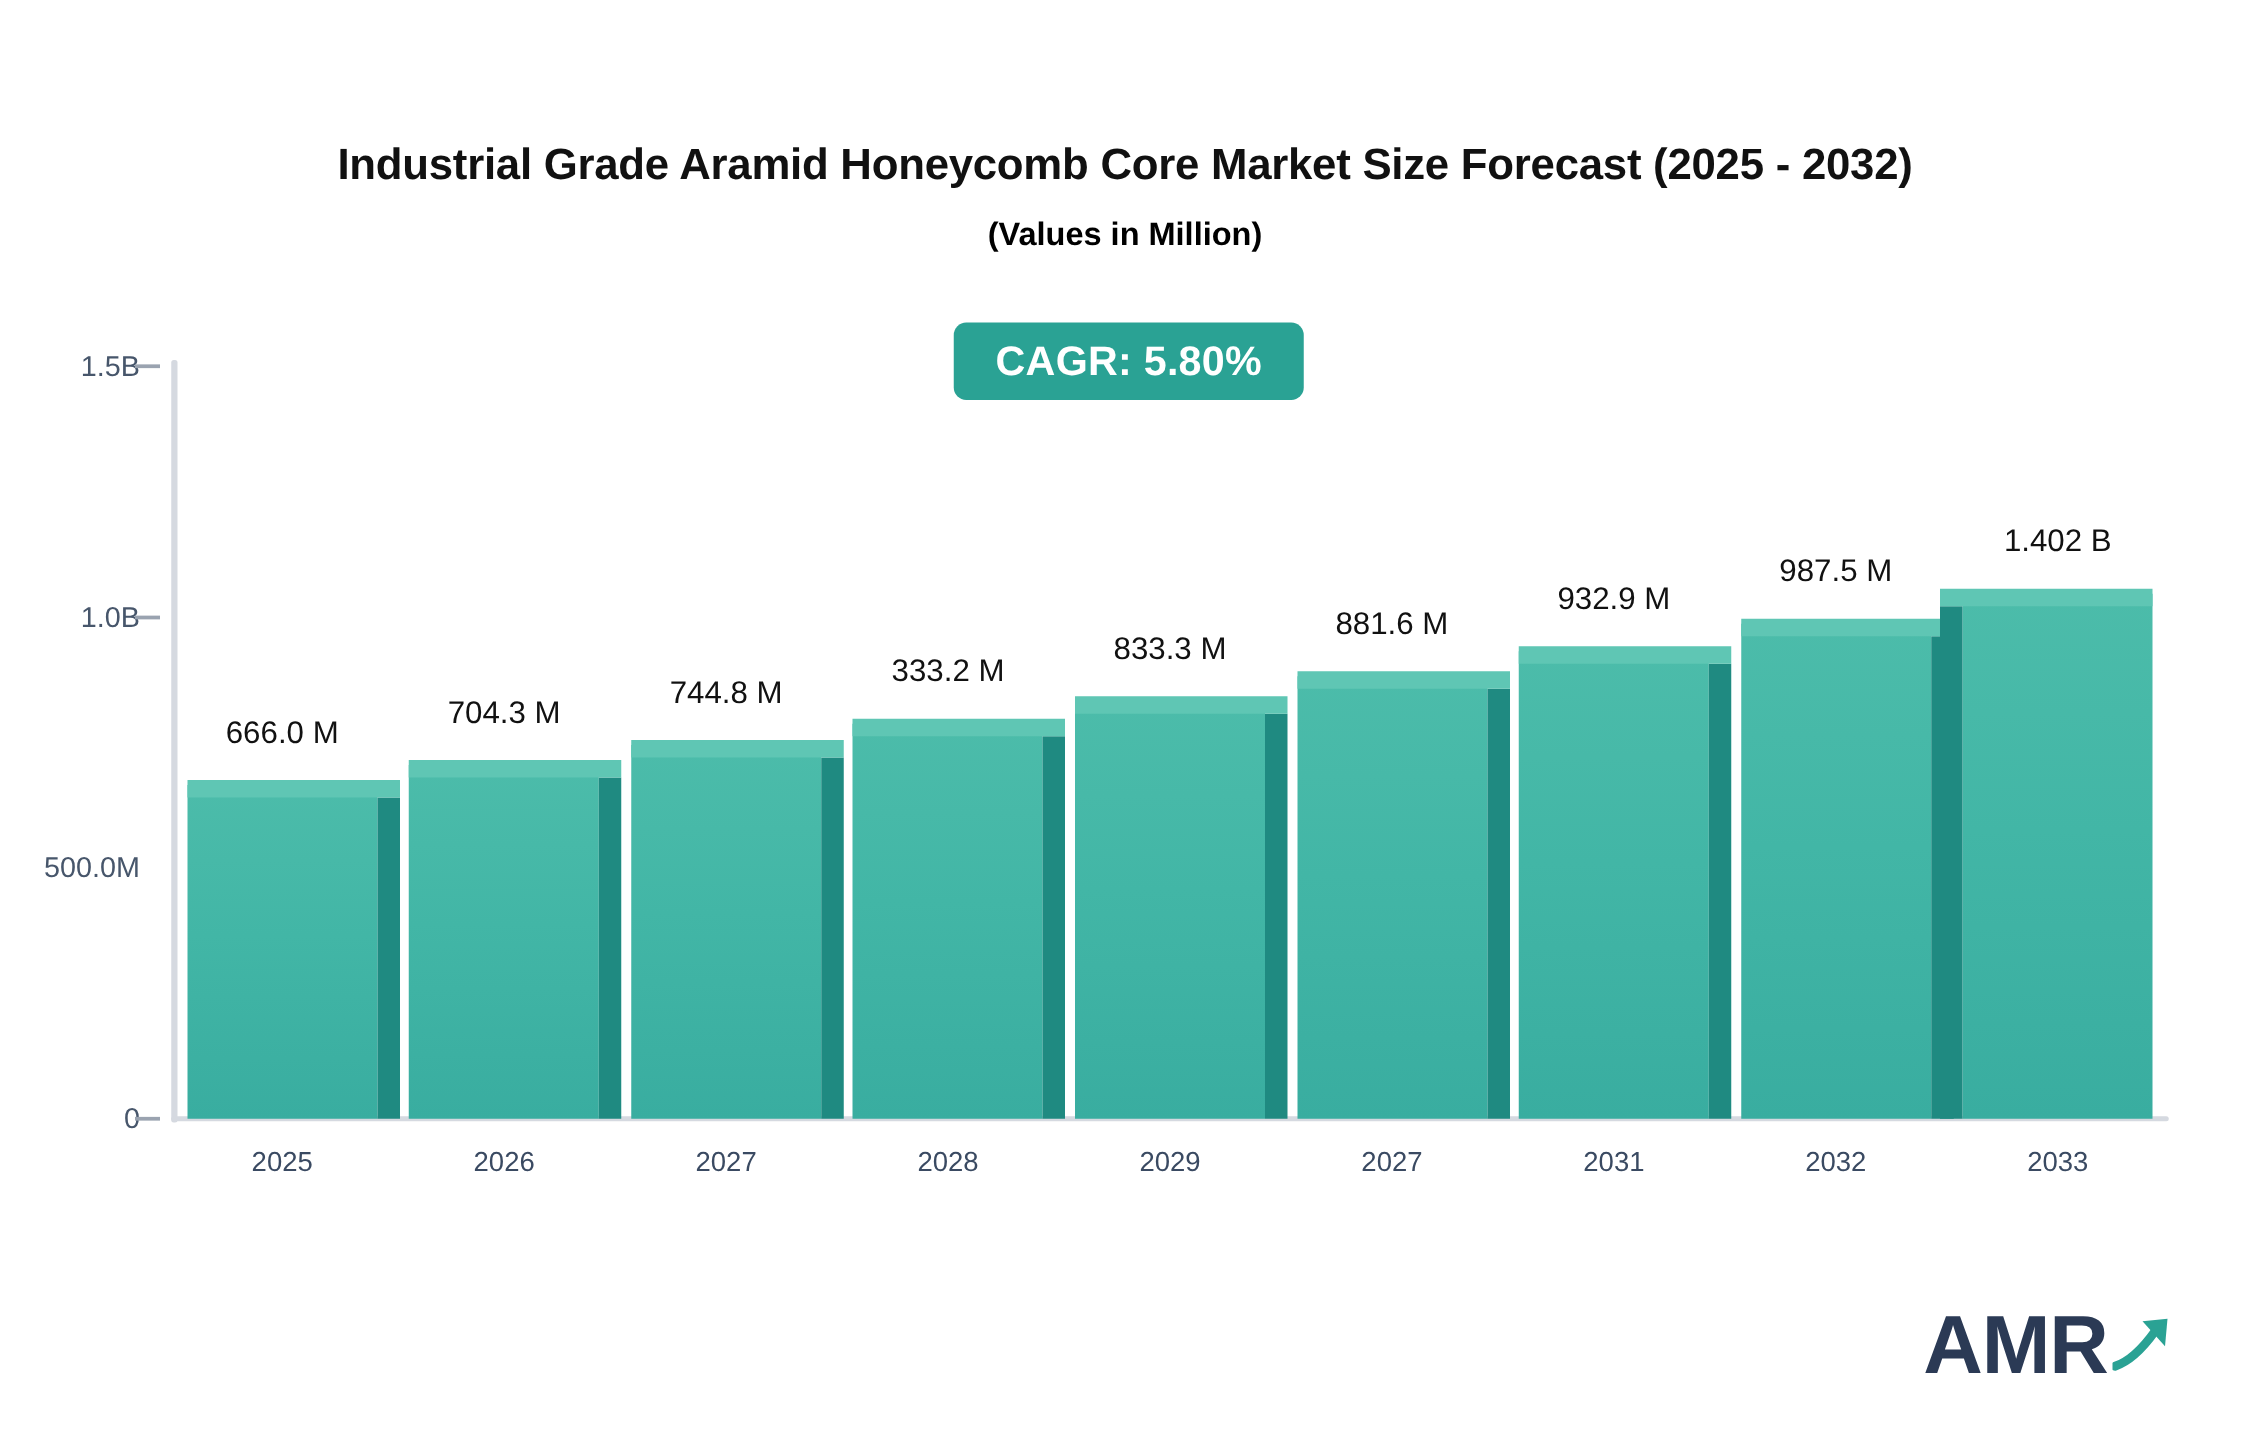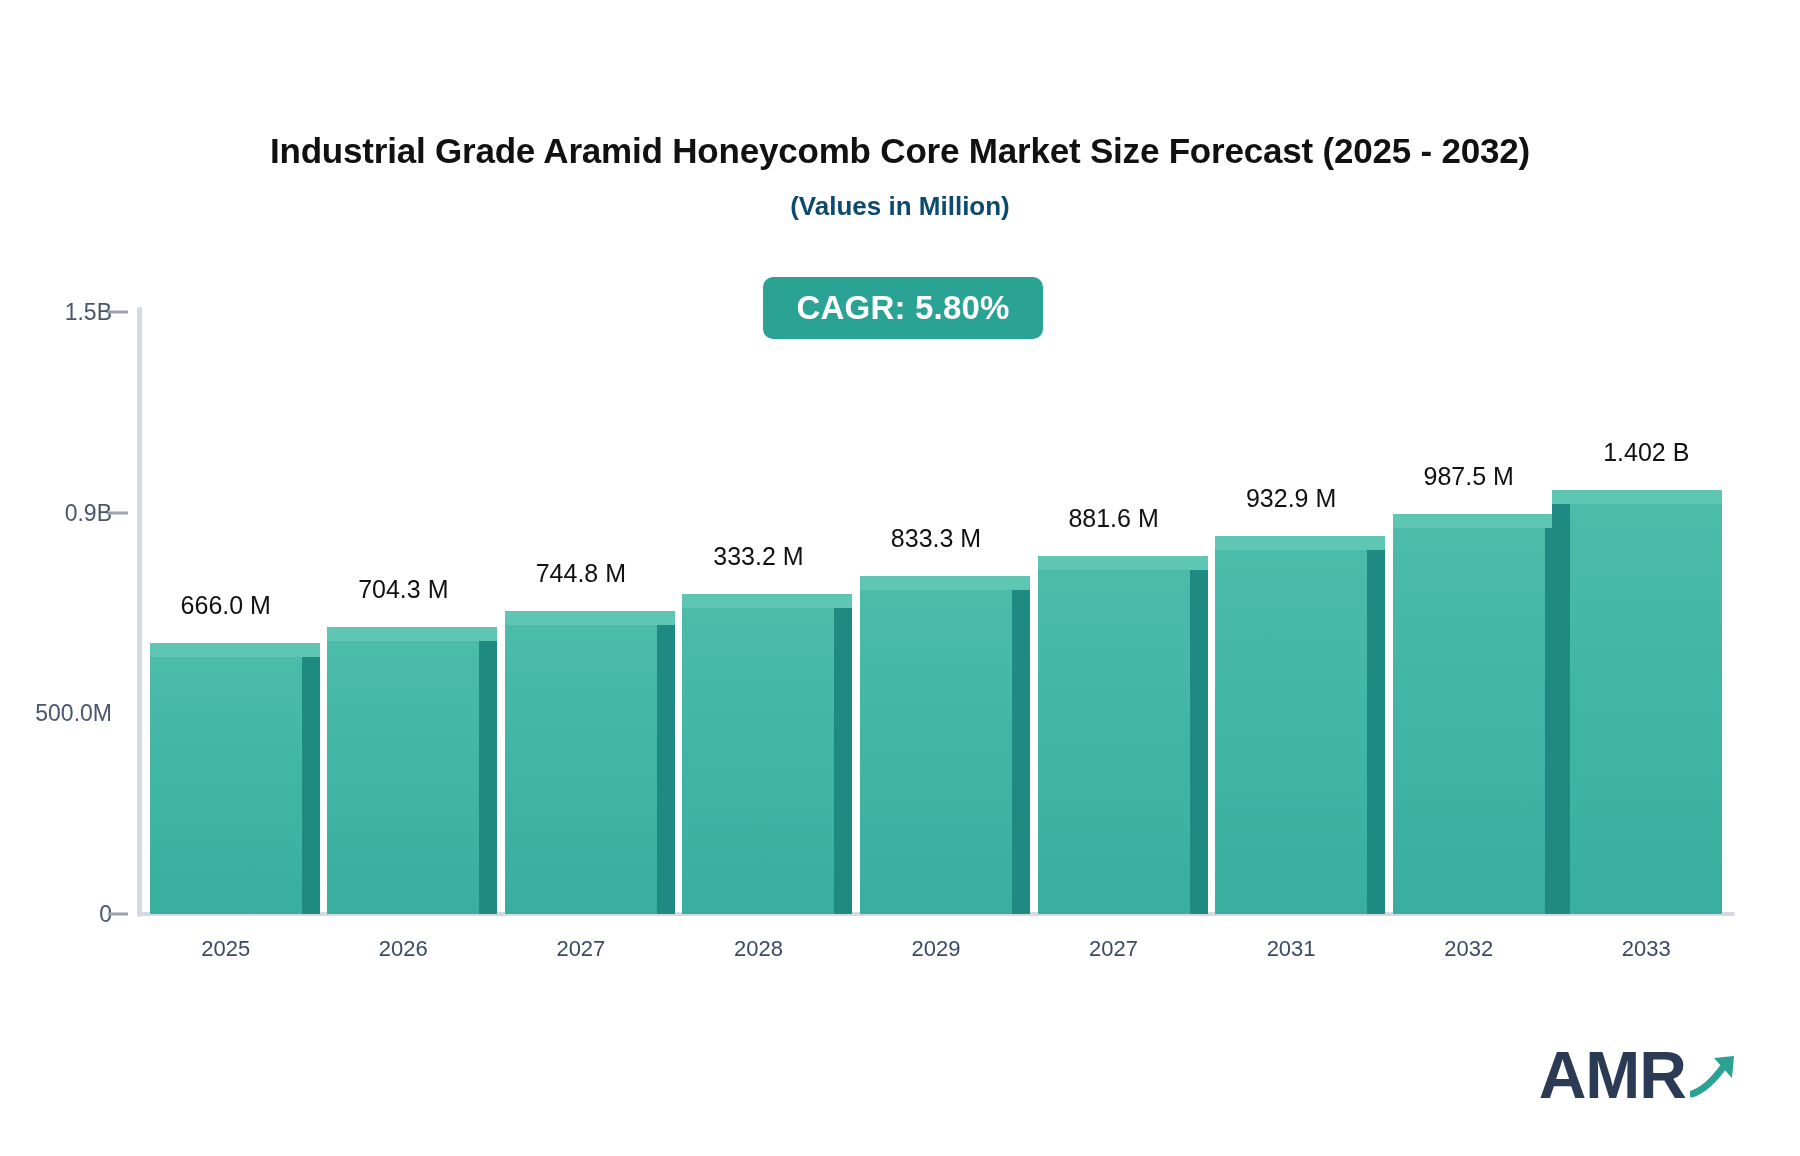--- a/index.html
+++ b/index.html
@@ -13,21 +13,20 @@
     font-family: "Liberation Sans", sans-serif;
     color: #2d3e50;
     overflow: hidden;
     position: relative;
   }
 
   .canvas {
     position: absolute;
     inset: 0;
     background: #ffffff;
-    margin-top: 19px;
   }
 
   
   .title {
     position: absolute;
     top: 112px;
     left: 0;
     width: 1800px;
     text-align: center;
     font-size: 35px;
@@ -37,21 +36,21 @@
     white-space: nowrap;
   }
   .subtitle {
     position: absolute;
     top: 172px;
     left: 0;
     width: 1800px;
     text-align: center;
     font-size: 26px;
     font-weight: bold;
-    color: #0c4a6e;
+    color: #000000;
   }
 
   
   .cagr-badge {
     position: absolute;
     top: 258px;
     left: 763px;
     width: 280px;
     height: 62px;
     border-radius: 10px;
@@ -185,21 +184,21 @@
 
   <div class="cagr-badge">CAGR: 5.80%</div>
 
   <div class="plot">
     <div class="y-axis-line"></div>
     <div class="x-axis-line"></div>
     <div id="y-ticks">
         <div class="y-tick-label" style="top: 895px;">0</div>
         <div class="y-tick-dash" style="top: 895px;"></div>
         <div class="y-tick-label" style="top: 694.333px;">500.0M</div>
-        <div class="y-tick-label" style="top: 493.667px;">0.9B</div>
+        <div class="y-tick-label" style="top: 493.667px;">1.0B</div>
         <div class="y-tick-dash" style="top: 493.667px;"></div>
         <div class="y-tick-label" style="top: 293px;">1.5B</div>
         <div class="y-tick-dash" style="top: 293px;"></div>
       </div>
     <div id="bars">
         <div class="bar" style="left: 149.778px; width: 152px; height: 267.288px;">
           <div class="front" style="height: 267.288px;"></div>
           <div class="side" style="height: 257.288px; left: 152px;"></div>
           <div class="top" style="left: 0px; width: 170px; bottom: 257.288px;"></div>
         </div>

